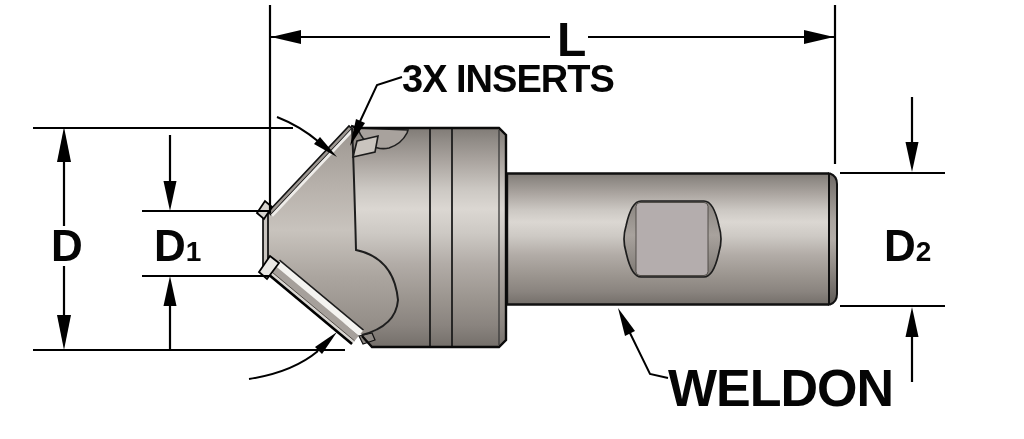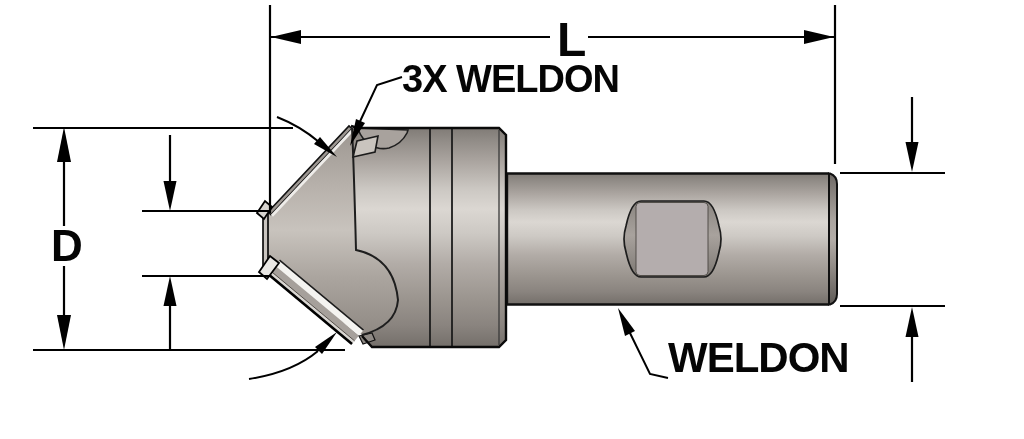--- a/index.html
+++ b/index.html
@@ -13,21 +13,21 @@
     font-family:"Liberation Sans", sans-serif;
   }
   .lbl-L{left:557px;top:16px;font-size:48px;}
   .lbl-inserts{left:402px;top:60px;font-size:38px;letter-spacing:-1px;}
   .lbl-D{left:51px;top:224px;font-size:44px;}
   .lbl-D1{left:154px;top:224px;font-size:44px;}
   .lbl-D2{left:884px;top:224px;font-size:44px;}
   .lbl-sub{font-size:28px;}
   .lbl-90{left:172px;top:353px;font-size:46px;letter-spacing:4px;}
   .lbl-deg{font-size:28px;position:relative;top:-18px;margin-left:4px;letter-spacing:0;}
-  .lbl-weldon{left:668px;top:337px;font-size:42px;letter-spacing:-1px;}
+  .lbl-weldon{left:668px;top:362px;font-size:52px;letter-spacing:-1px;}
 </style>
 </head>
 <body>
 
 <div class="canvas">
 
 <svg width="1024" height="439" viewBox="0 0 1024 439">
   <defs>
     <linearGradient id="metalV" x1="0" y1="0" x2="0" y2="1">
       <stop offset="0" stop-color="#807b76"></stop>
@@ -158,17 +158,19 @@
     <polygon stroke="none" points="337,332 322,354 315,347"></polygon>
   </g>
 
   <g stroke="#000000" stroke-width="2" fill="#000000">
     <path d="M 668,378 L 650,374 L 629,331" fill="none"></path>
     <polygon stroke="none" points="618,308 635,331 625,336"></polygon>
   </g>
 </svg>
 
 <div class="lbl lbl-L">L</div>
-<div class="lbl lbl-inserts">3X WELDON</div>
+<div class="lbl lbl-inserts">3X INSERTS</div>
 <div class="lbl lbl-D">D</div>
+<div class="lbl lbl-D1"><span>D</span><span class="lbl-sub">1</span></div>
+<div class="lbl lbl-D2"><span>D</span><span class="lbl-sub">2</span></div>
 <div class="lbl lbl-weldon">WELDON</div>
 
 </div>
 
 </body></html>

